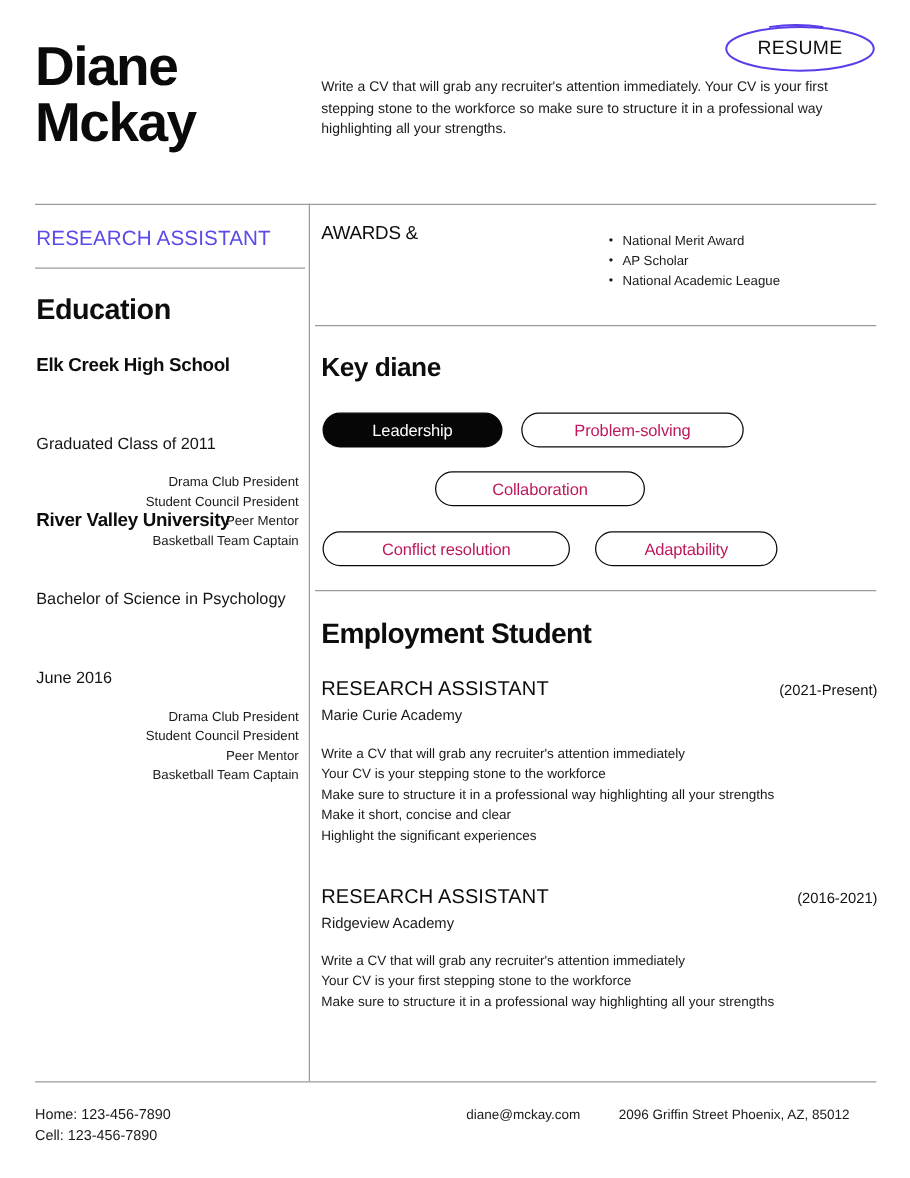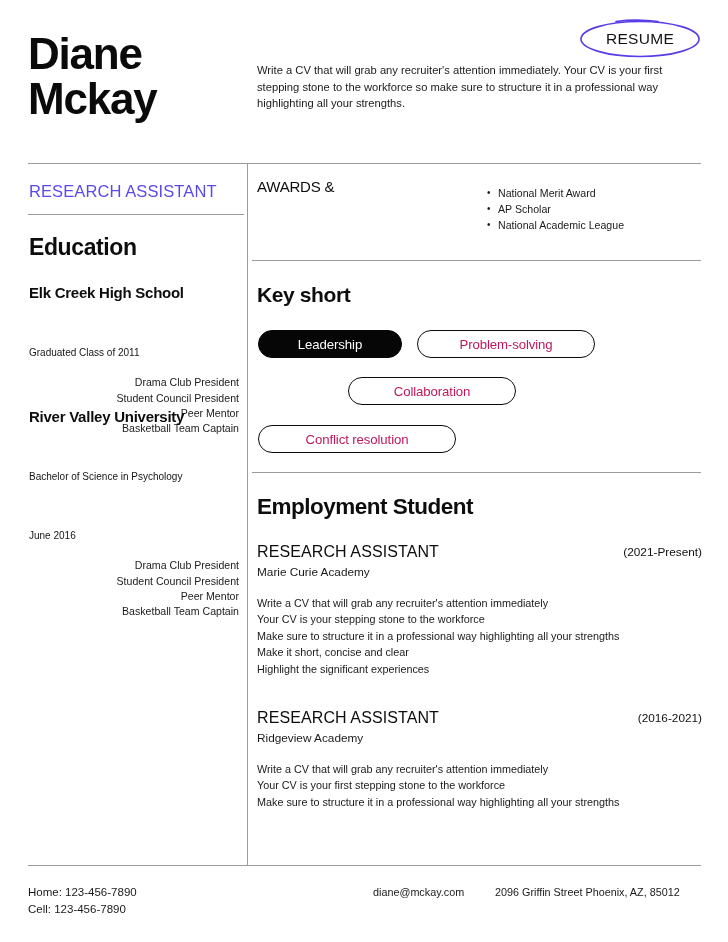--- a/index.html
+++ b/index.html
@@ -126,21 +126,21 @@
   .edu-entry-1 { top: 284px; }
   .edu-entry-2 { top: 408px; }
   .edu-school {
     font-size: 15px;
     font-weight: bold;
     letter-spacing: -0.25px;
     color: #0d0d0d;
     margin-bottom: 2px;
   }
   .edu-detail {
-    font-size: 10px;
+    font-size: 13px;
     line-height: 1.42;
     color: #151515;
     margin-top: 45px;
   }
   .edu-bullets {
     margin-top: 15px;
     font-size: 10.6px;
     line-height: 1.45;
     color: #1a1a1a;
   }
@@ -339,25 +339,26 @@
 
   <div class="awards-title">
     <div>AWARDS &amp;</div>
   </div>
   <ul class="awards-list">
     <li>National Merit Award</li>
     <li>AP Scholar</li>
     <li>National Academic League</li>
   </ul>
 
-  <div class="skills-title">Key short</div>
+  <div class="skills-title">Key diane</div>
   <div class="pill filled pill-0">Leadership</div>
   <div class="pill pill-1">Problem-solving</div>
   <div class="pill pill-2">Collaboration</div>
   <div class="pill pill-3">Conflict resolution</div>
+  <div class="pill pill-4">Adaptability</div>
 
   <div class="emp-title">Employment Student</div>
 
   <div class="job job-1">
     <div class="job-head">
       <span class="job-role">RESEARCH ASSISTANT</span>
       <span class="job-date">(2021-Present)</span>
     </div>
     <div class="job-org">Marie Curie Academy</div>
     <div class="job-bullets">

